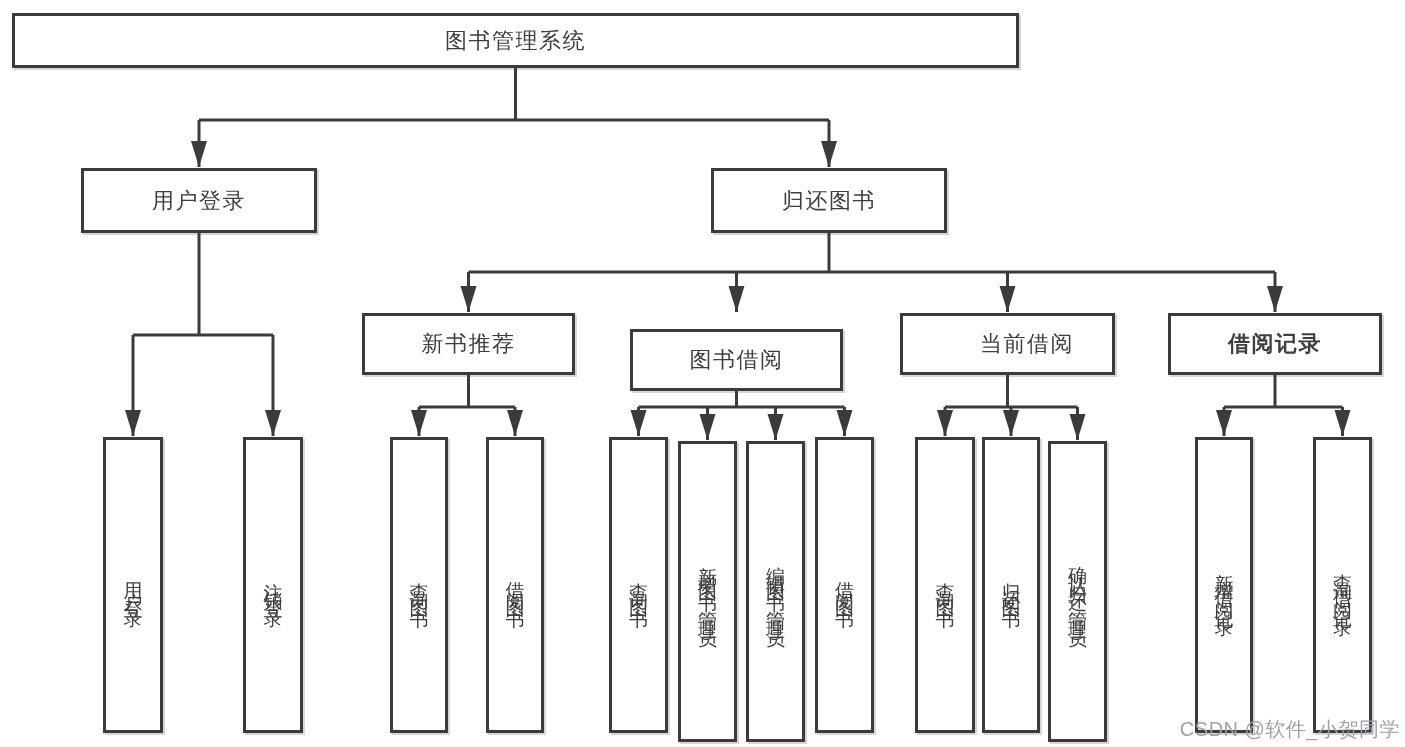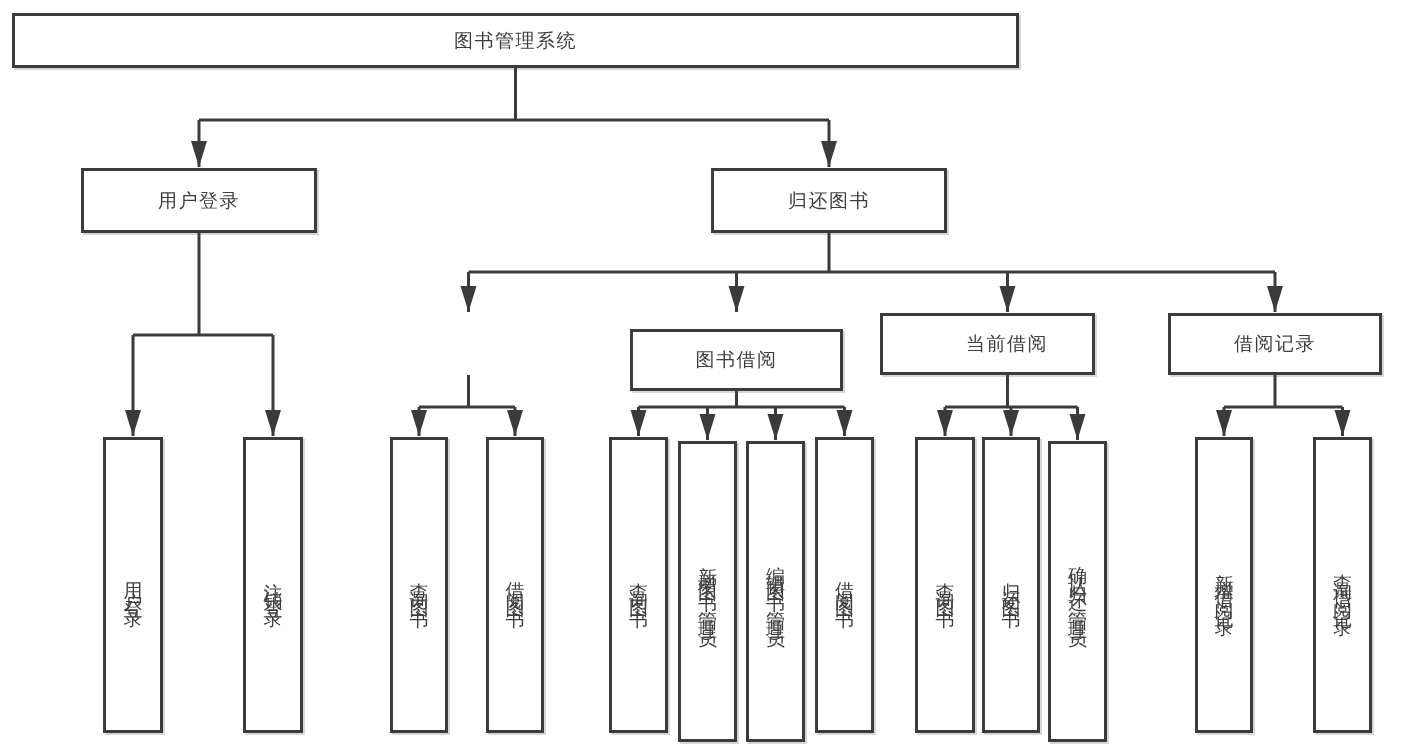--- a/index.html
+++ b/index.html
@@ -46,21 +46,21 @@
     box-sizing: border-box;
     border: 3px solid var(--line);
     background: #ffffff;
     display: flex;
     align-items: center;
     justify-content: center;
     box-shadow: 2px 2px 0 rgba(70,70,70,0.22);
   }
   .lbl {
     color: var(--text);
-    font-size: 19px;
+    font-size: 22px;
     letter-spacing: 1.5px;
     white-space: nowrap;
   }
   .vlbl {
     writing-mode: vertical-rl;
     color: var(--text);
     font-size: 19px;
     line-height: 1.25;
     letter-spacing: 9px;
     white-space: nowrap;
@@ -124,27 +124,30 @@
     <span class="lbl">图书管理系统</span>
   </div>
 
   <div class="box" style="left:81px; top:168px; width:236px; height:65px;">
     <span class="lbl">用户登录</span>
   </div>
   <div class="box" style="left:711px; top:168px; width:236px; height:65px;">
     <span class="lbl">归还图书</span>
   </div>
 
+  <div class="box" style="left:362px; top:313px; width:213px; height:62px;">
+    <span class="lbl">新书推荐</span>
+  </div>
   <div class="box" style="left:630px; top:313px; width:213px; height:62px;margin-top:16px;">
     <span class="lbl">图书借阅</span>
   </div>
-  <div class="box" style="left:880px; top:313px; width:215px; height:62px;padding-left:39px;">
+  <div class="box" style="left:900px; top:313px; width:215px; height:62px;padding-left:39px;">
     <span class="lbl">当前借阅</span>
   </div>
-  <div class="box" style="left:1168px; top:313px; width:214px; height:62px;">
+  <div class="box" style="left:1168px; top:313px; width:214px; height:62px;font-weight:bold;">
     <span class="lbl">借阅记录</span>
   </div>
 
   <div class="box" style="left:103px; top:437px; width:60px; height:296px;">
     <span class="vlbl">用户登录</span>
   </div>
   <div class="box" style="left:243px; top:437px; width:60px; height:296px;">
     <span class="vlbl">注销登录</span>
   </div>
 
@@ -178,14 +181,15 @@
     <span class="vlbl">确认归还（管理员）</span>
   </div>
 
   <div class="box" style="left:1195px; top:437px; width:58px; height:296px;">
     <span class="vlbl">新增借阅记录</span>
   </div>
   <div class="box" style="left:1313px; top:437px; width:59px; height:296px;">
     <span class="vlbl">查询借阅记录</span>
   </div>
 
+  <div class="watermark">CSDN @软件_小贺同学</div>
 
 </div>
 
 </body></html>

